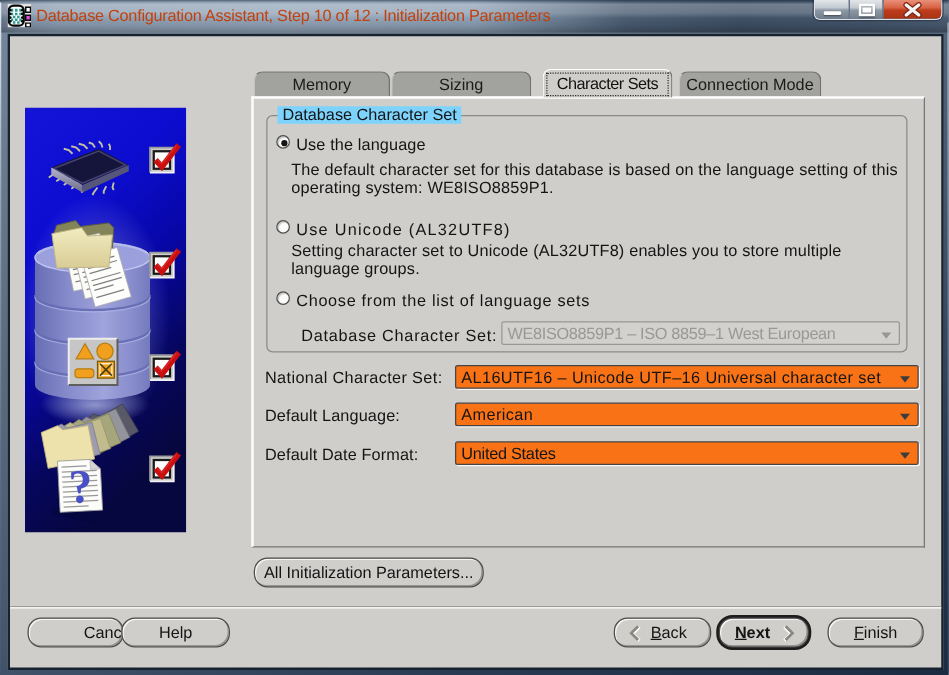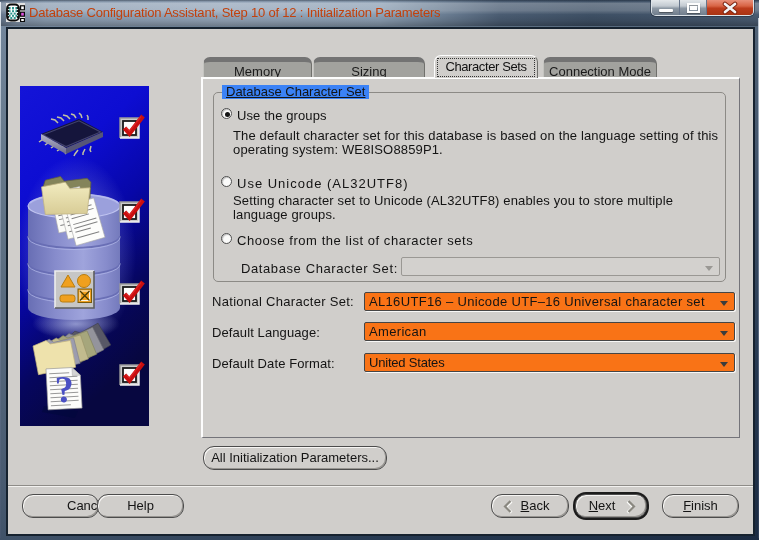--- a/index.html
+++ b/index.html
@@ -57,21 +57,21 @@
 }
 
 
 #sidebar { position:absolute; left:20px; top:86px; width:129px; height:340px; }
 
 
 .tab {
   position:absolute; top:57px; height:20px;
   background:#a2a29e;
   border-radius:7px 7px 0 0;
-  border-top:5px solid #737373;
+  border-top:1px solid #737373;
   border-left:1px solid #c4c4c0;
   border-right:1px solid #70706c;
   text-align:center; font-size:13px; color:#1a1a1a; line-height:19px;
 }
 #tab-charsets {
   position:absolute; top:55px; height:23px;
   background:#d0cecb;
   border-radius:7px 7px 0 0;
   border-top:1.5px solid #fdfdfd;
   border-left:1.5px solid #fdfdfd;
@@ -97,22 +97,22 @@
 
 
 #groupbox {
   position:absolute; left:213px; top:92px; width:513px; height:190px;
   border:1px solid #8c8a86;
   border-radius:5px;
   z-index:4;
 }
 #gb-legend {
   position:absolute; left:222px; top:85px; height:14px; line-height:14px;
-  background:#3b82f6; padding:0 4px;
-  font-size:13px; color:#141414; z-index:5;text-decoration:underline;
+  background:#7dd3fc; padding:0 4px;
+  font-size:13px; color:#141414; z-index:5;
 }
 
 .radio {
   position:absolute; width:11px; height:11px; border-radius:50%;
   background:#fbfbfa;
   border:1px solid #4e4e4e;
   box-shadow:inset 1px 1px 1px rgba(0,0,0,0.22);
   z-index:5;
 }
 .radio.sel::after {
@@ -447,49 +447,49 @@
 <div class="tab" style="left:313px; width:112px;">Sizing</div>
 <div id="tab-charsets" style="left:434px; width:104px;"><div class="focus"></div>Character Sets</div>
 <div class="tab" style="left:543px; width:114px;">Connection Mode</div>
 
 <div id="panel"></div>
 
 <div id="groupbox"></div>
 <div id="gb-legend">Database Character Set</div>
 
 <div class="radio sel" style="left:221px; top:108px;"></div>
-<div class="lbl" style="left:237px; top:108px;">Use the groups</div>
+<div class="lbl" style="left:237px; top:108px;">Use the language</div>
 <div class="para" style="left:233px; top:129px;">The default character set for this database is based on the language setting of this<br>operating system: WE8ISO8859P1.</div>
 
 <div class="radio" style="left:221px; top:176px;"></div>
 <div class="lbl" style="left:237px; top:176px; letter-spacing:1px;">Use Unicode (AL32UTF8)</div>
 <div class="para" style="left:233px; top:194px;">Setting character set to Unicode (AL32UTF8) enables you to store multiple<br>language groups.</div>
 
 <div class="radio" style="left:221px; top:233px;"></div>
-<div class="lbl" style="left:237px; top:233px; letter-spacing:0.55px;">Choose from the list of character sets</div>
+<div class="lbl" style="left:237px; top:233px; letter-spacing:0.55px;">Choose from the list of language sets</div>
 
 <div class="lbl" style="left:241px; top:261px; letter-spacing:0.6px;">Database Character Set:</div>
-<div class="combo disabled" style="left:401px; top:257px; width:319px;"><div class="arr"></div></div>
+<div class="combo disabled" style="left:401px; top:257px; width:319px;"><span style="letter-spacing:-0.25px;">WE8ISO8859P1 – ISO 8859–1 West European</span><div class="arr"></div></div>
 
 <div class="lbl" style="left:212px; top:294px; letter-spacing:0.3px;">National Character Set:</div>
 <div class="combo" style="left:364px; top:292px; width:371px;">AL16UTF16 – Unicode UTF–16 Universal character set<div class="arr"></div></div>
 
 <div class="lbl" style="left:212px; top:325px;">Default Language:</div>
 <div class="combo" style="left:364px; top:322px; width:371px;">American<div class="arr"></div></div>
 
 <div class="lbl" style="left:212px; top:356px;">Default Date Format:</div>
 <div class="combo" style="left:364px; top:353px; width:371px;"><span style="letter-spacing:-0.2px;">United States</span><div class="arr"></div></div>
 
 <div class="btn" style="left:203px; top:446px; width:184px;">All Initialization Parameters...</div>
 
 <div id="sep"></div>
 
 <div class="btn" style="left:22px; top:494px; width:77px;padding-left:44px;">Cancel</div>
 <div class="btn" style="left:97px; top:494px; width:87px;">Help</div>
 <div class="btn" style="left:491px; top:494px; width:78px;"><svg width="10" height="14" viewBox="0 0 10 14" style="position:absolute;left:11px;top:5px;">
       <path d="M8.5,1.5 L3,7 L8.5,12.5" fill="none" stroke="#fbfbf9" stroke-width="2.6"></path>
       <path d="M7.5,1 L2,6.5 L7.5,12" fill="none" stroke="#8a8880" stroke-width="2.2"></path>
     </svg><span style="margin-left:10px;"><u>B</u>ack</span></div>
-<div class="btn" id="btn-next" style="left:575px; top:494px; width:72px;"><span style="margin-right:18px;"><u>N</u>ext</span><svg width="10" height="14" viewBox="0 0 10 14" style="position:absolute;right:10px;top:5px;">
+<div class="btn" id="btn-next" style="left:575px; top:494px; width:72px;font-weight:bold;"><span style="margin-right:18px;"><u>N</u>ext</span><svg width="10" height="14" viewBox="0 0 10 14" style="position:absolute;right:10px;top:5px;">
       <path d="M1.5,1.5 L7,7 L1.5,12.5" fill="none" stroke="#fbfbf9" stroke-width="2.6"></path>
       <path d="M2.5,1 L8,6.5 L2.5,12" fill="none" stroke="#8a8880" stroke-width="2.2"></path>
     </svg></div>
 <div class="btn" style="left:662px; top:494px; width:77px;"><u>F</u>inish</div>
 
 </body></html>

